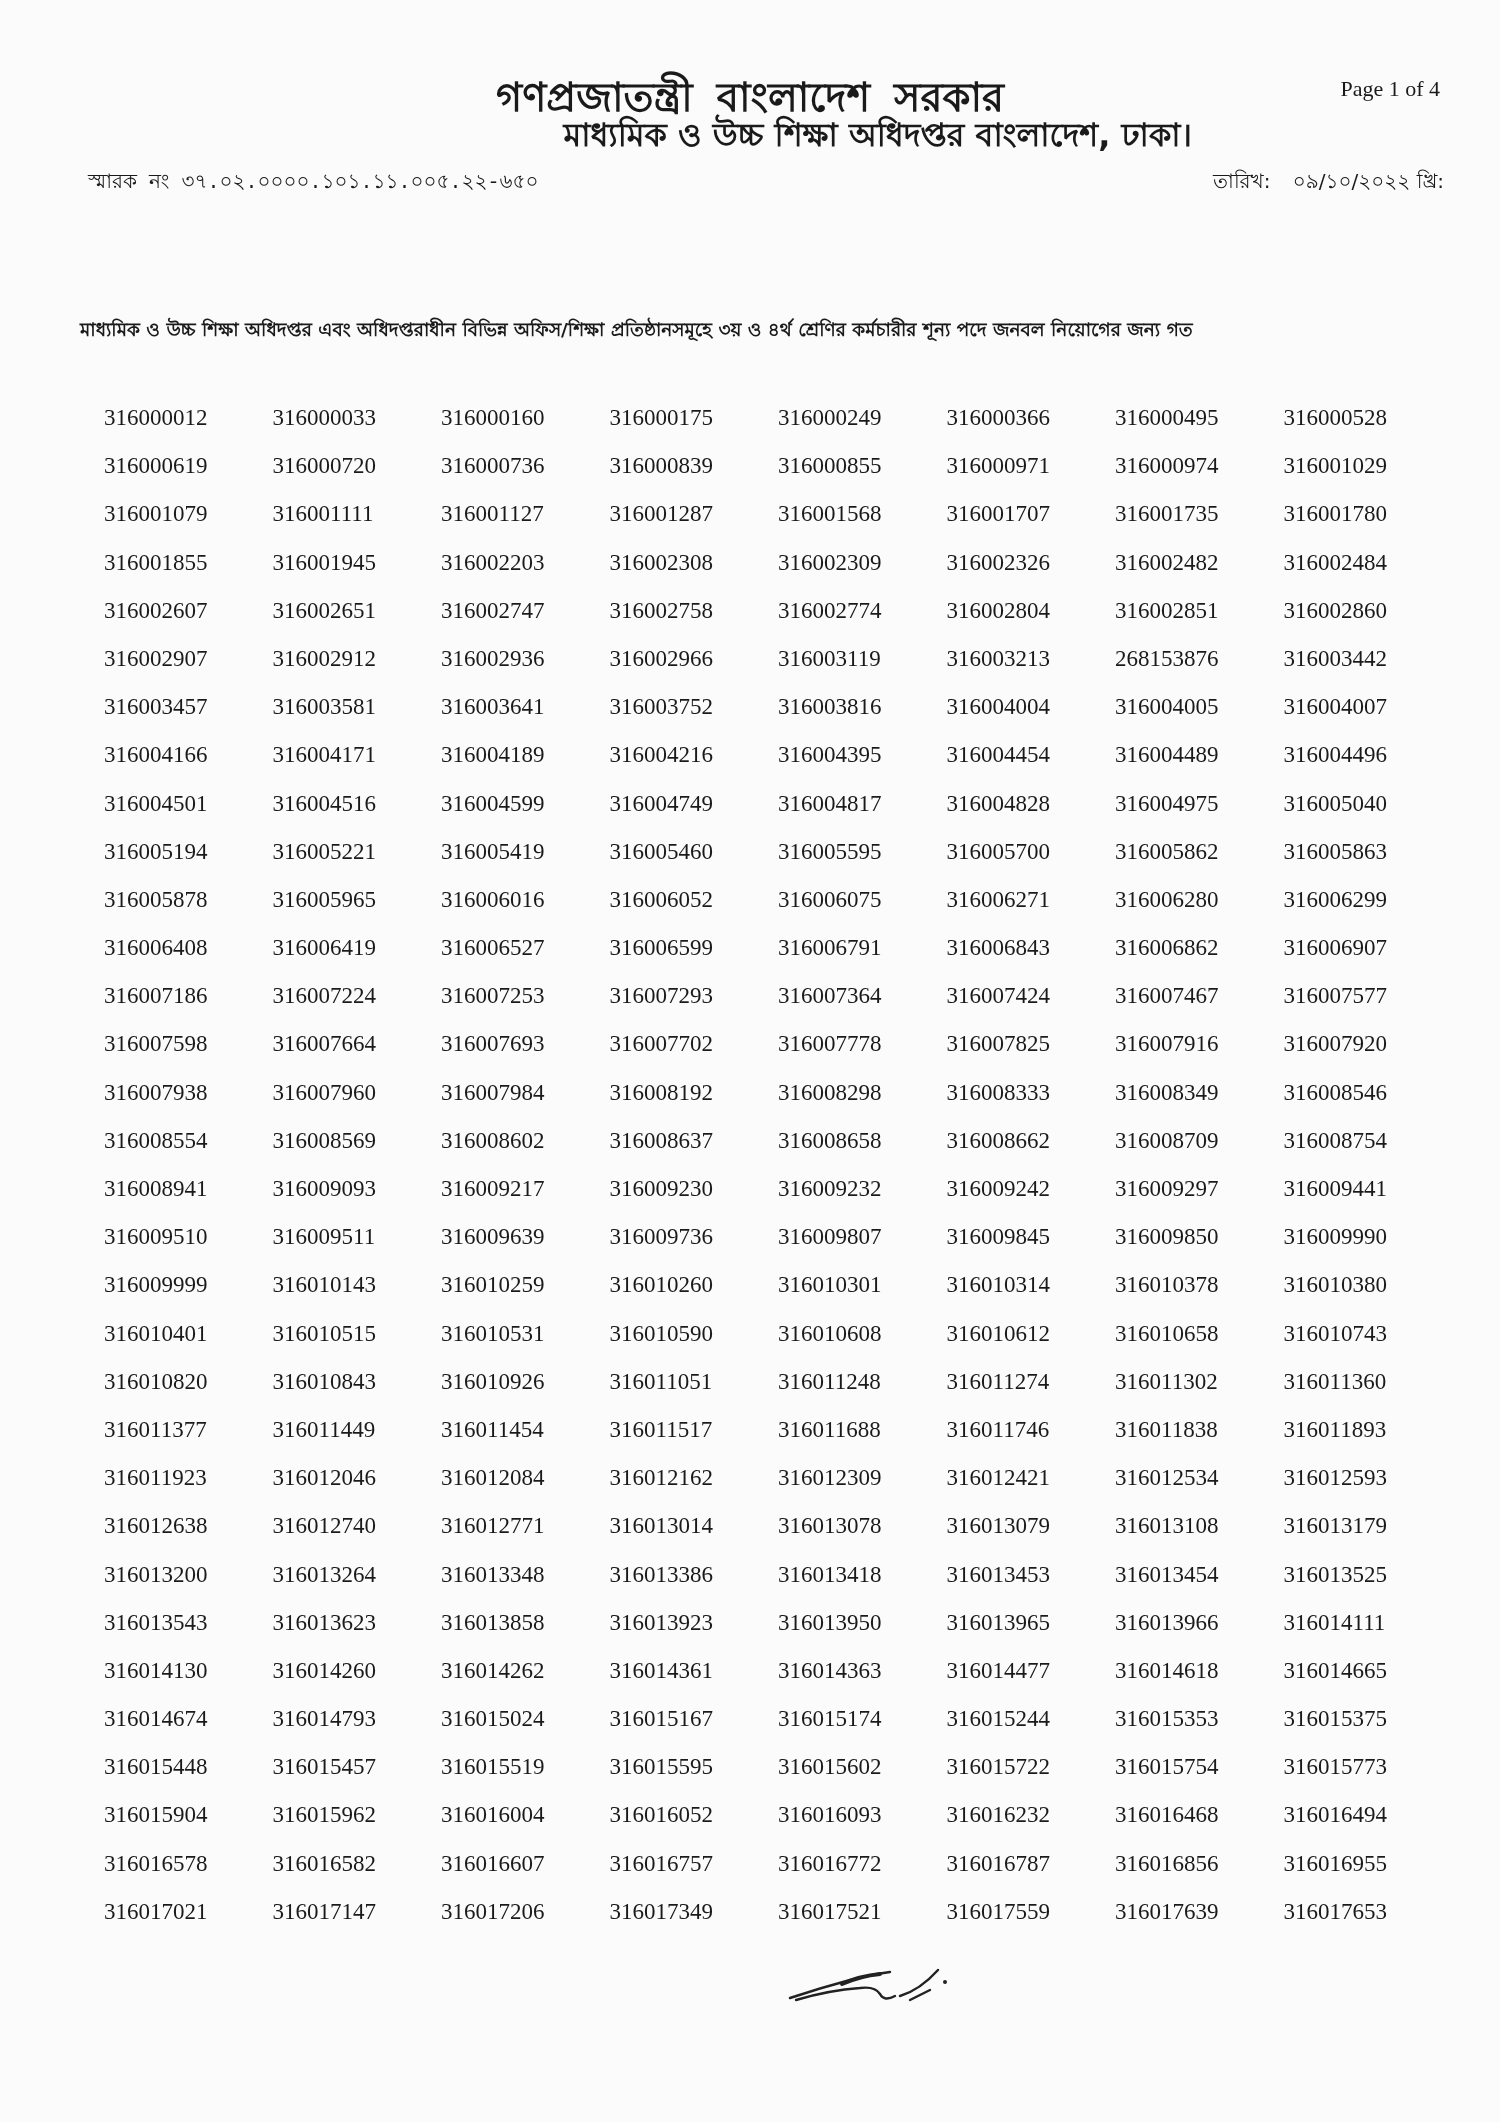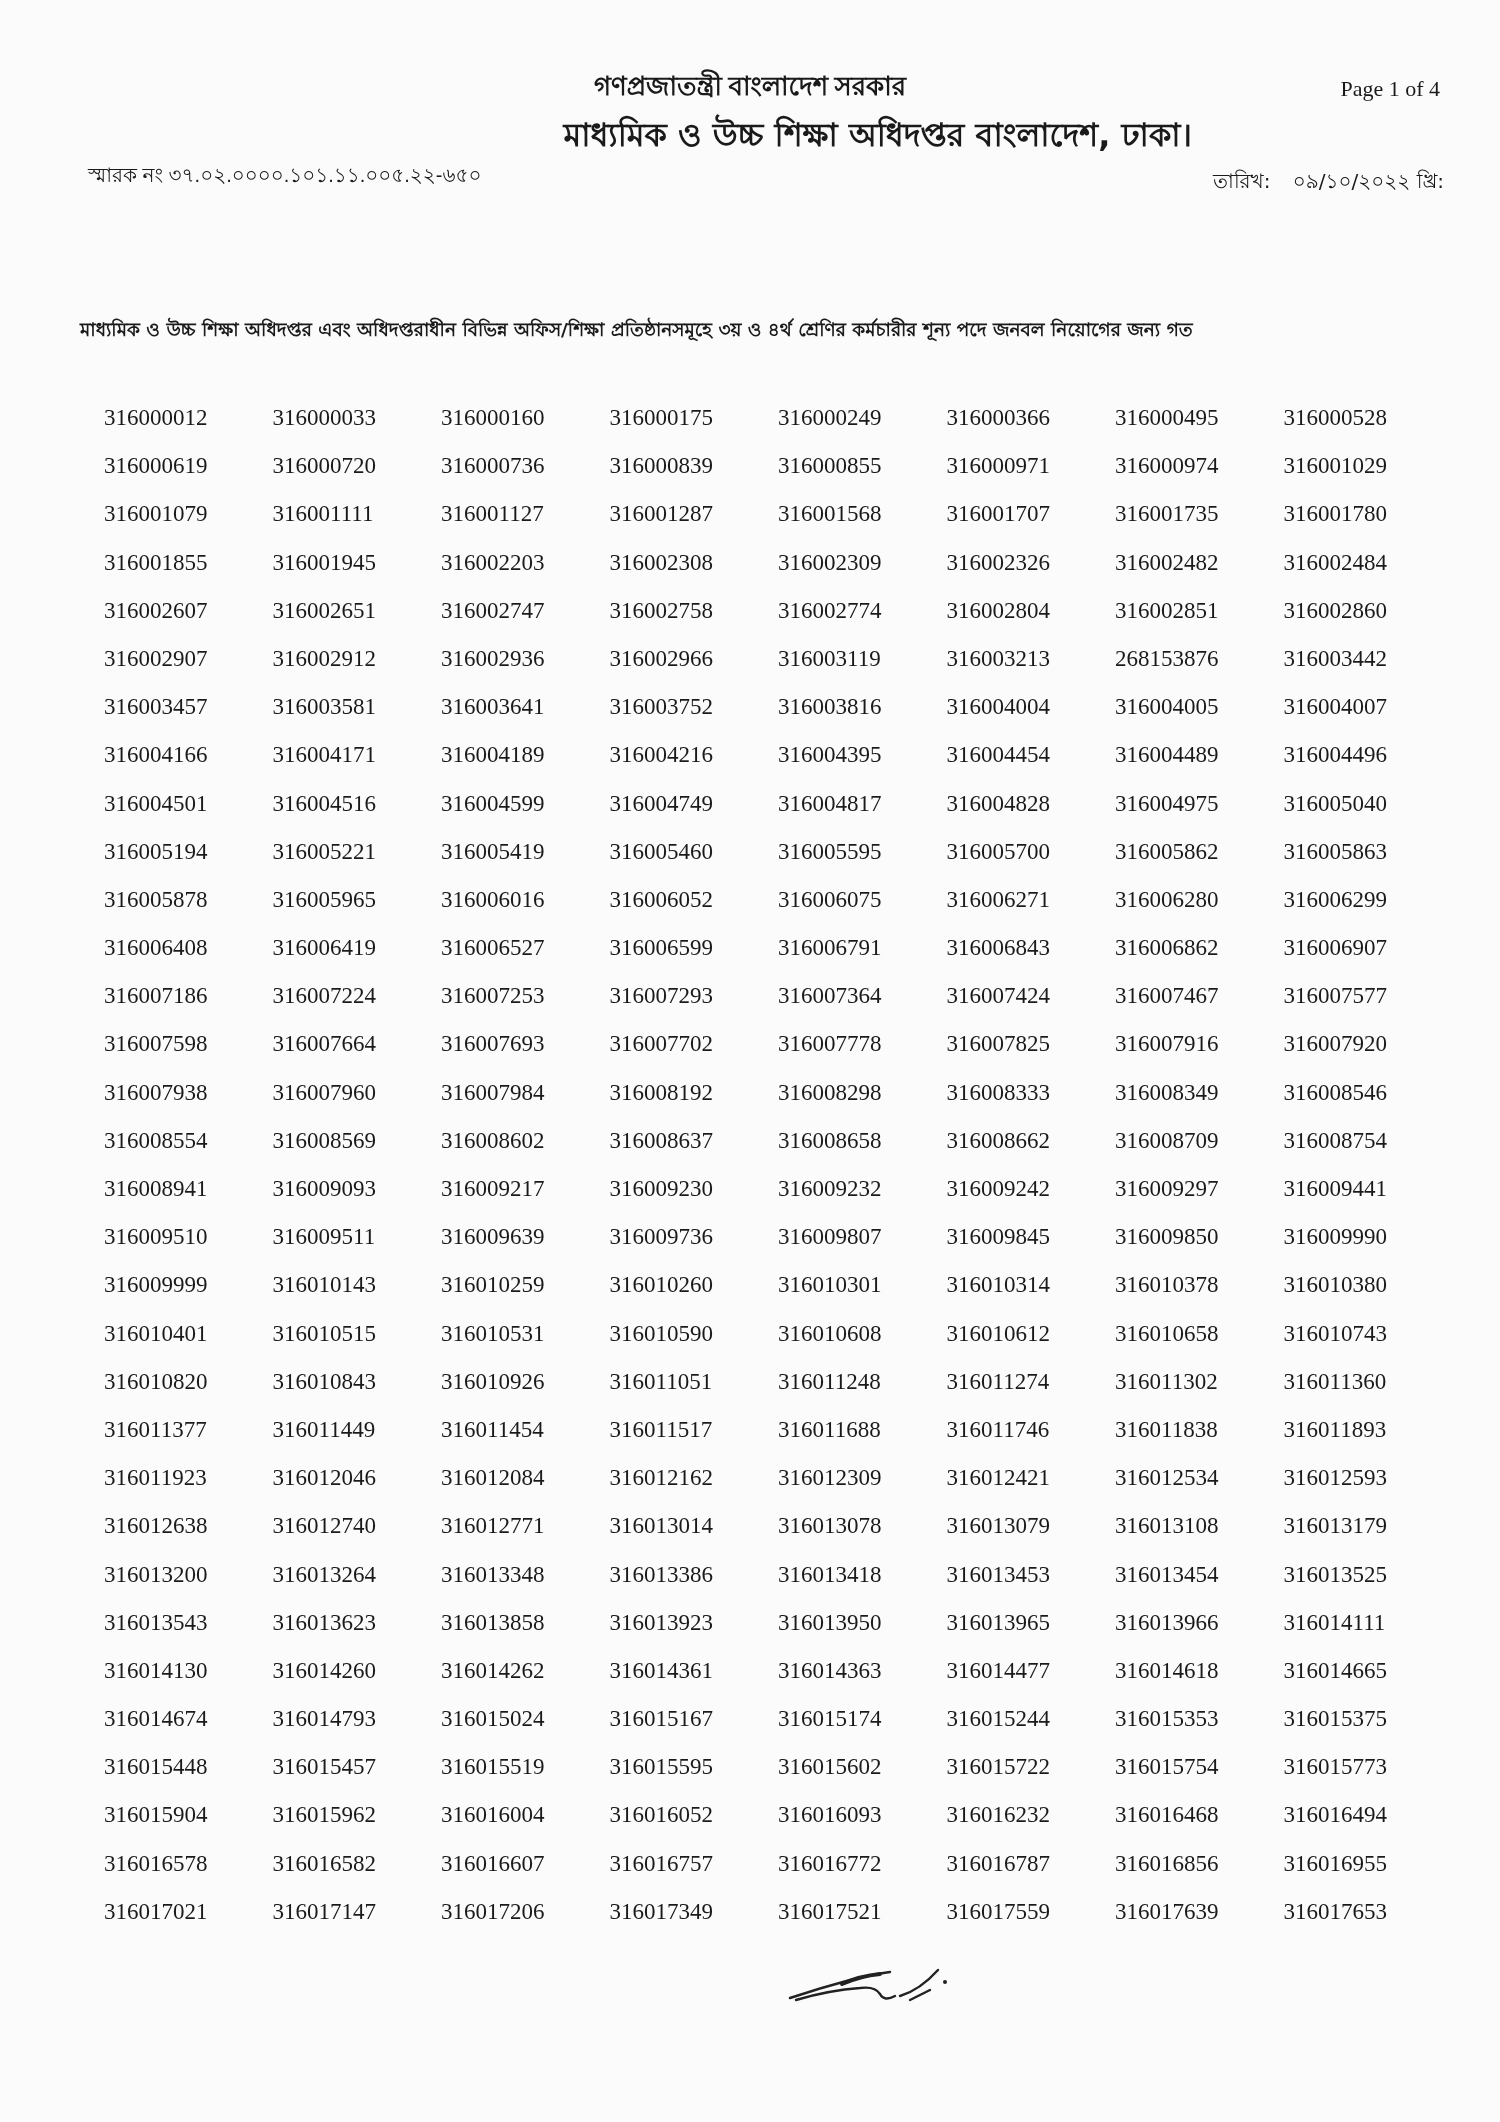--- a/index.html
+++ b/index.html
@@ -7,35 +7,35 @@
       width: 1500px; height: 2122px;
       background: #fbfbfb;
       font-family: "Liberation Serif", serif;
       color: #1a1a1a;
       position: relative;
       overflow: hidden;
     }
     .page { position: absolute; inset: 0; }
     .hdr-line1 {
       position: absolute; left: 0; width: 1500px; top: 66px;
-      text-align: center; font-family: Liberation Serif, serif;
-      font-size: 26px; font-weight: bold; letter-spacing: 0px;
+      text-align: center; font-family: Liberation Mono, monospace;
+      font-size: 40px; font-weight: bold; letter-spacing: 0px;
     }
     .hdr-line2 {
       position: absolute; left: 0; width: 1192px; top: 110px;
       text-align: right; font-family: "DejaVu Sans", sans-serif;
       font-size: 32px; font-weight: bold;
     }
     .page-num {
       position: absolute; right: 60px; top: 76px;
       font-family: "Liberation Serif", serif; font-size: 22px;
     }
     .memo {
-      position: absolute; left: 88px; top: 160px;
-      font-family: Liberation Sans, sans-serif; font-size: 20px;
+      position: absolute; left: 88px; top: 166px;
+      font-family: Liberation Mono, monospace; font-size: 20px;
     }
     .date {
       position: absolute; right: 56px; top: 166px;
       font-family: "DejaVu Sans", sans-serif; font-size: 20px;
     }
     .date .lbl { margin-right: 16px; margin-top: 18px; }
     .notice-title {
       position: absolute; left: 0; width: 1500px; top: 254px;
       text-align: center; font-family: "DejaVu Sans", sans-serif;
       font-size: 30px; font-weight: bold;

